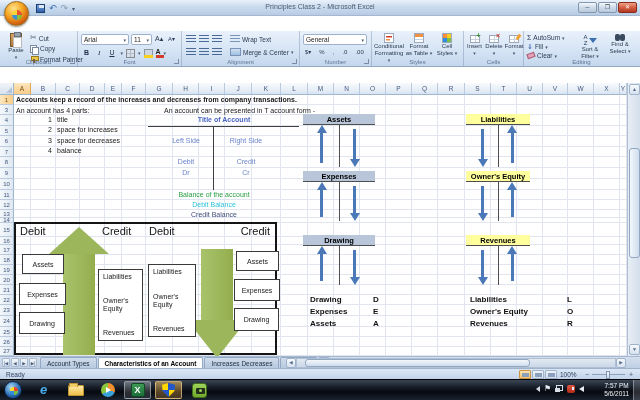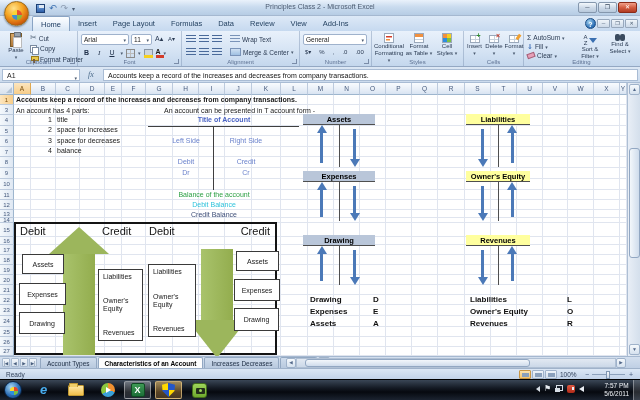--- a/index.html
+++ b/index.html
@@ -296,38 +296,20 @@
     <div class="win-controls">
       <div class="wc-btn">─</div>
       <div class="wc-btn">❐</div>
       <div class="wc-btn close">✕</div>
     </div>
   </div>
   <div class="orb">
       <div class="orb-flower"></div>
     </div>
 
-  <div class="tabrow">
-    <div class="rtabs" id="rtabs">
-        <div class="rtab active">Home</div>
-        <div class="rtab">Insert</div>
-        <div class="rtab">Page Layout</div>
-        <div class="rtab">Formulas</div>
-        <div class="rtab">Data</div>
-        <div class="rtab">Review</div>
-        <div class="rtab">View</div>
-        <div class="rtab">Add-Ins</div>
-      </div>
-    <div class="help-orb">?</div>
-    <div class="wb-controls">
-      <div class="wb-btn">─</div>
-      <div class="wb-btn">❐</div>
-      <div class="wb-btn">✕</div>
-    </div>
-  </div>
 
   <div class="ribbon">
 
     <div class="rgroup g-clip">
       <div class="bigbtn" style="left:4px;top:2px;width:24px;">
         <span class="i-paste"></span>
         <span>Paste</span>
         <span class="caret">▾</span>
       </div>
       <div style="position:absolute;left:30px;top:3px;display:flex;flex-direction:column;gap:2.5px;">
@@ -477,28 +459,20 @@
       </div>
       <div class="bigbtn" style="left:82px;top:3px;width:28px;">
         <span class="i-find"></span>
         <span>Find &amp;</span>
         <span><span>Select</span> <span class="caret">▾</span></span>
       </div>
       <div class="glabel">Editing</div>
     </div>
   </div>
 
-  <div class="frow">
-    <div class="namebox">
-      <span>A1</span>
-      <span class="nb-caret">▾</span>
-    </div>
-    <div class="fx">fx</div>
-    <div class="formulafield">Accounts keep a record of the increases and decreases from company transactions.</div>
-  </div>
 
   <div class="colrow" id="colheads">
     <div class="cornerbox"></div>
   <div class="colh sel" style="left: 14px; width: 17px;">A</div>
       <div class="colh" style="left: 31px; width: 25px;">B</div>
       <div class="colh" style="left: 56px; width: 24px;">C</div>
       <div class="colh" style="left: 80px; width: 25px;">D</div>
       <div class="colh" style="left: 105px; width: 17px;">E</div>
       <div class="colh" style="left: 122px; width: 24px;">F</div>
       <div class="colh" style="left: 146px; width: 27px;">G</div>

